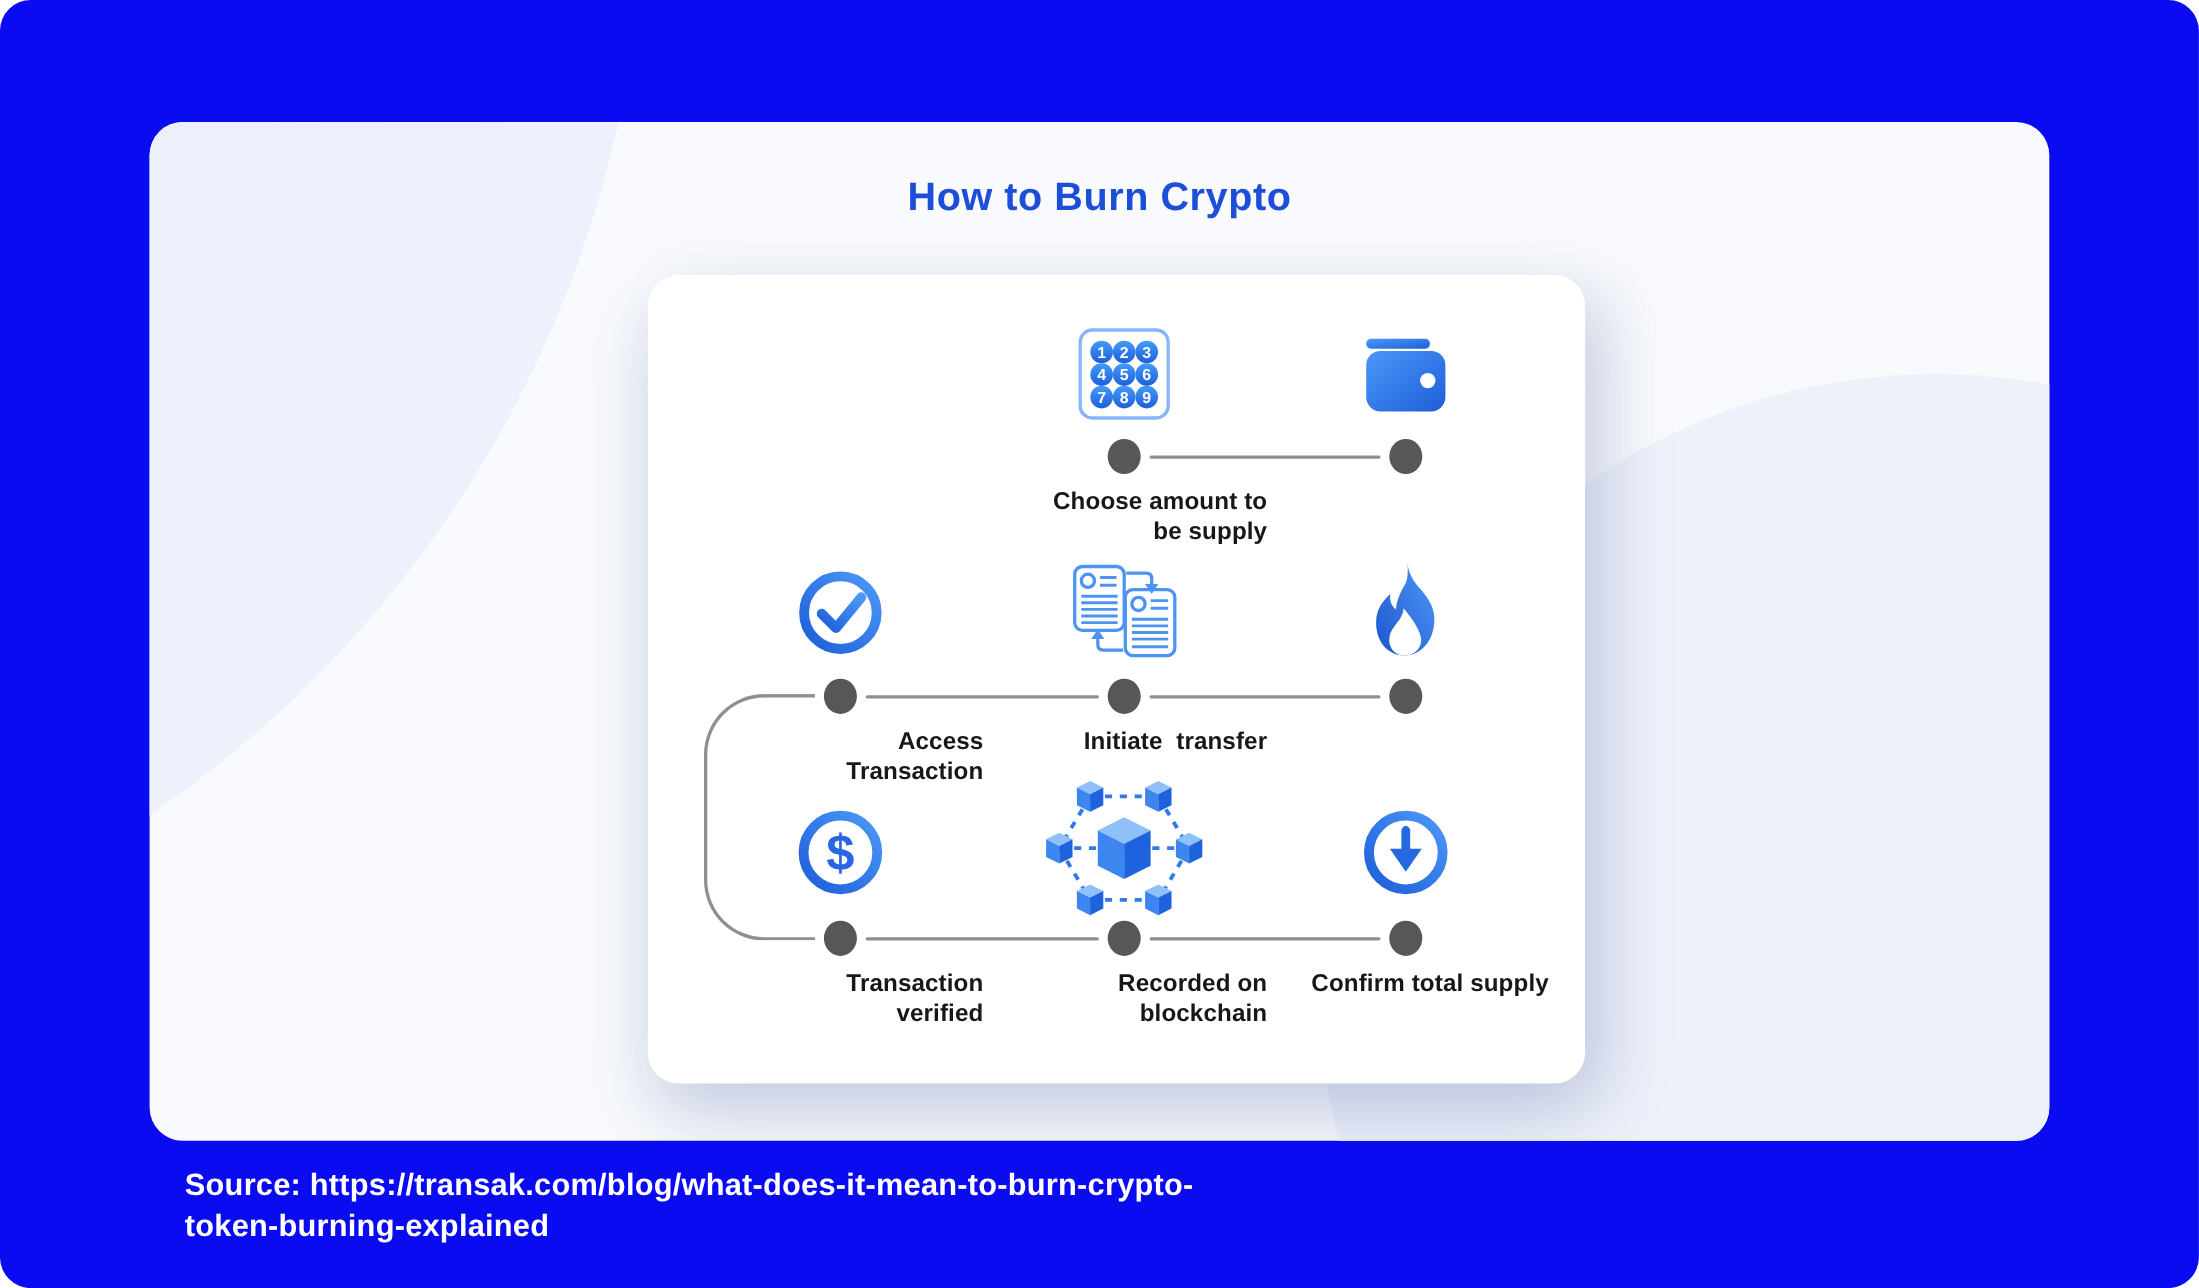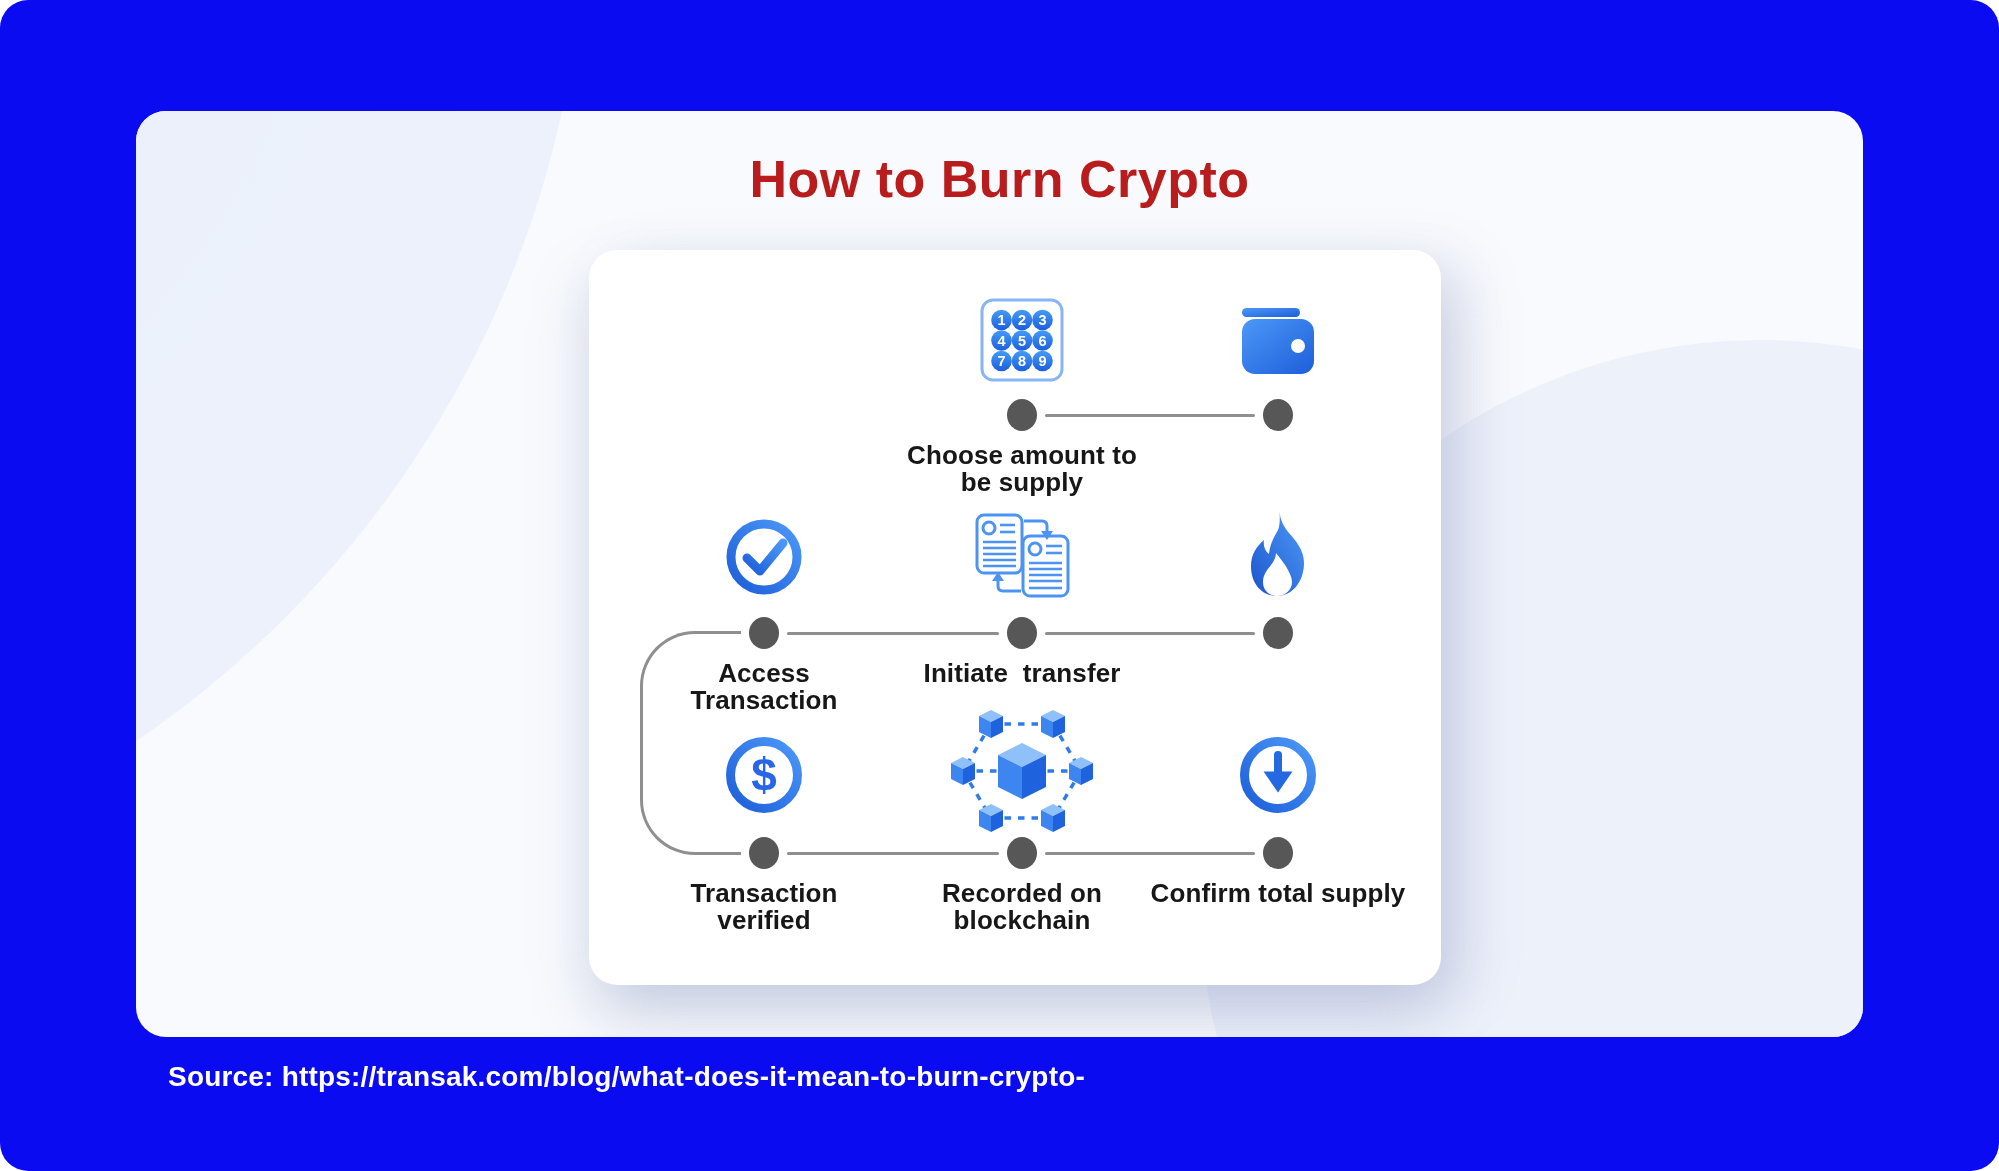--- a/index.html
+++ b/index.html
@@ -13,38 +13,38 @@
     background:#F8FAFD;border-radius:30px;overflow:hidden;
   }
   .deco{position:absolute;border-radius:50%;}
   .deco-tl{
     left:-1606px;top:-1248px;width:2056px;height:2056px;
     background:radial-gradient(circle at 42% 42%, #E9EFFB 0%, #ECF1FB 78%, #F2F6FD 100%);
   }
   .deco-right{left:1064px;top:229px;width:1120px;height:1120px;background:#EDF1FA;}
   .title{
     position:absolute;left:0;right:0;top:36px;margin:0;text-align:center;
-    font-size:52px;line-height:64px;font-weight:bold;color:#b91c1c;letter-spacing:.5px;
+    font-size:36px;line-height:64px;font-weight:bold;color:#1d4ed8;letter-spacing:.5px;
   }
   .inner-card{
     position:absolute;left:453px;top:139px;width:852px;height:735px;background:#ffffff;
     border-radius:28px;
     box-shadow:0 30px 60px rgba(125,140,185,.30), 28px 12px 55px rgba(125,140,185,.18);
   }
   .line{position:absolute;height:3px;background:#8F8F8F;border-radius:2px;}
   .bracket{
     position:absolute;left:51px;top:381px;width:101px;height:224px;box-sizing:border-box;
     border:3px solid #8F8F8F;border-right:none;border-radius:55px 0 0 55px;
     background:transparent;
   }
   .dot{position:absolute;width:30px;height:32px;border-radius:50%;background:#575757;}
   .icon{position:absolute;}
   .label{
-    position:absolute;width:260px;text-align:center;
-    font-size:26px;line-height:27px;font-weight:bold;color:#171717;letter-spacing:.1px;
+    position:absolute;width:260px;text-align:right;
+    font-size:22px;line-height:27px;font-weight:bold;color:#171717;letter-spacing:.1px;
   }
   .label div{white-space:pre;}
   .source{
     position:absolute;left:168px;top:1058px;color:#ffffff;
     font-size:28px;line-height:38px;font-weight:bold;letter-spacing:.2px;
   }
 </style>
 </head>
 <body>
 
@@ -244,14 +244,15 @@
       </div>
       <div class="label" style="left:559px;top:630px">
         <div>Confirm total supply</div>
       </div>
 
     </div>
   </div>
 
   <div class="source">
     <div>Source: https://transak.com/blog/what-does-it-mean-to-burn-crypto-</div>
+    <div>token-burning-explained</div>
   </div>
 </div>
 
 </body></html>

